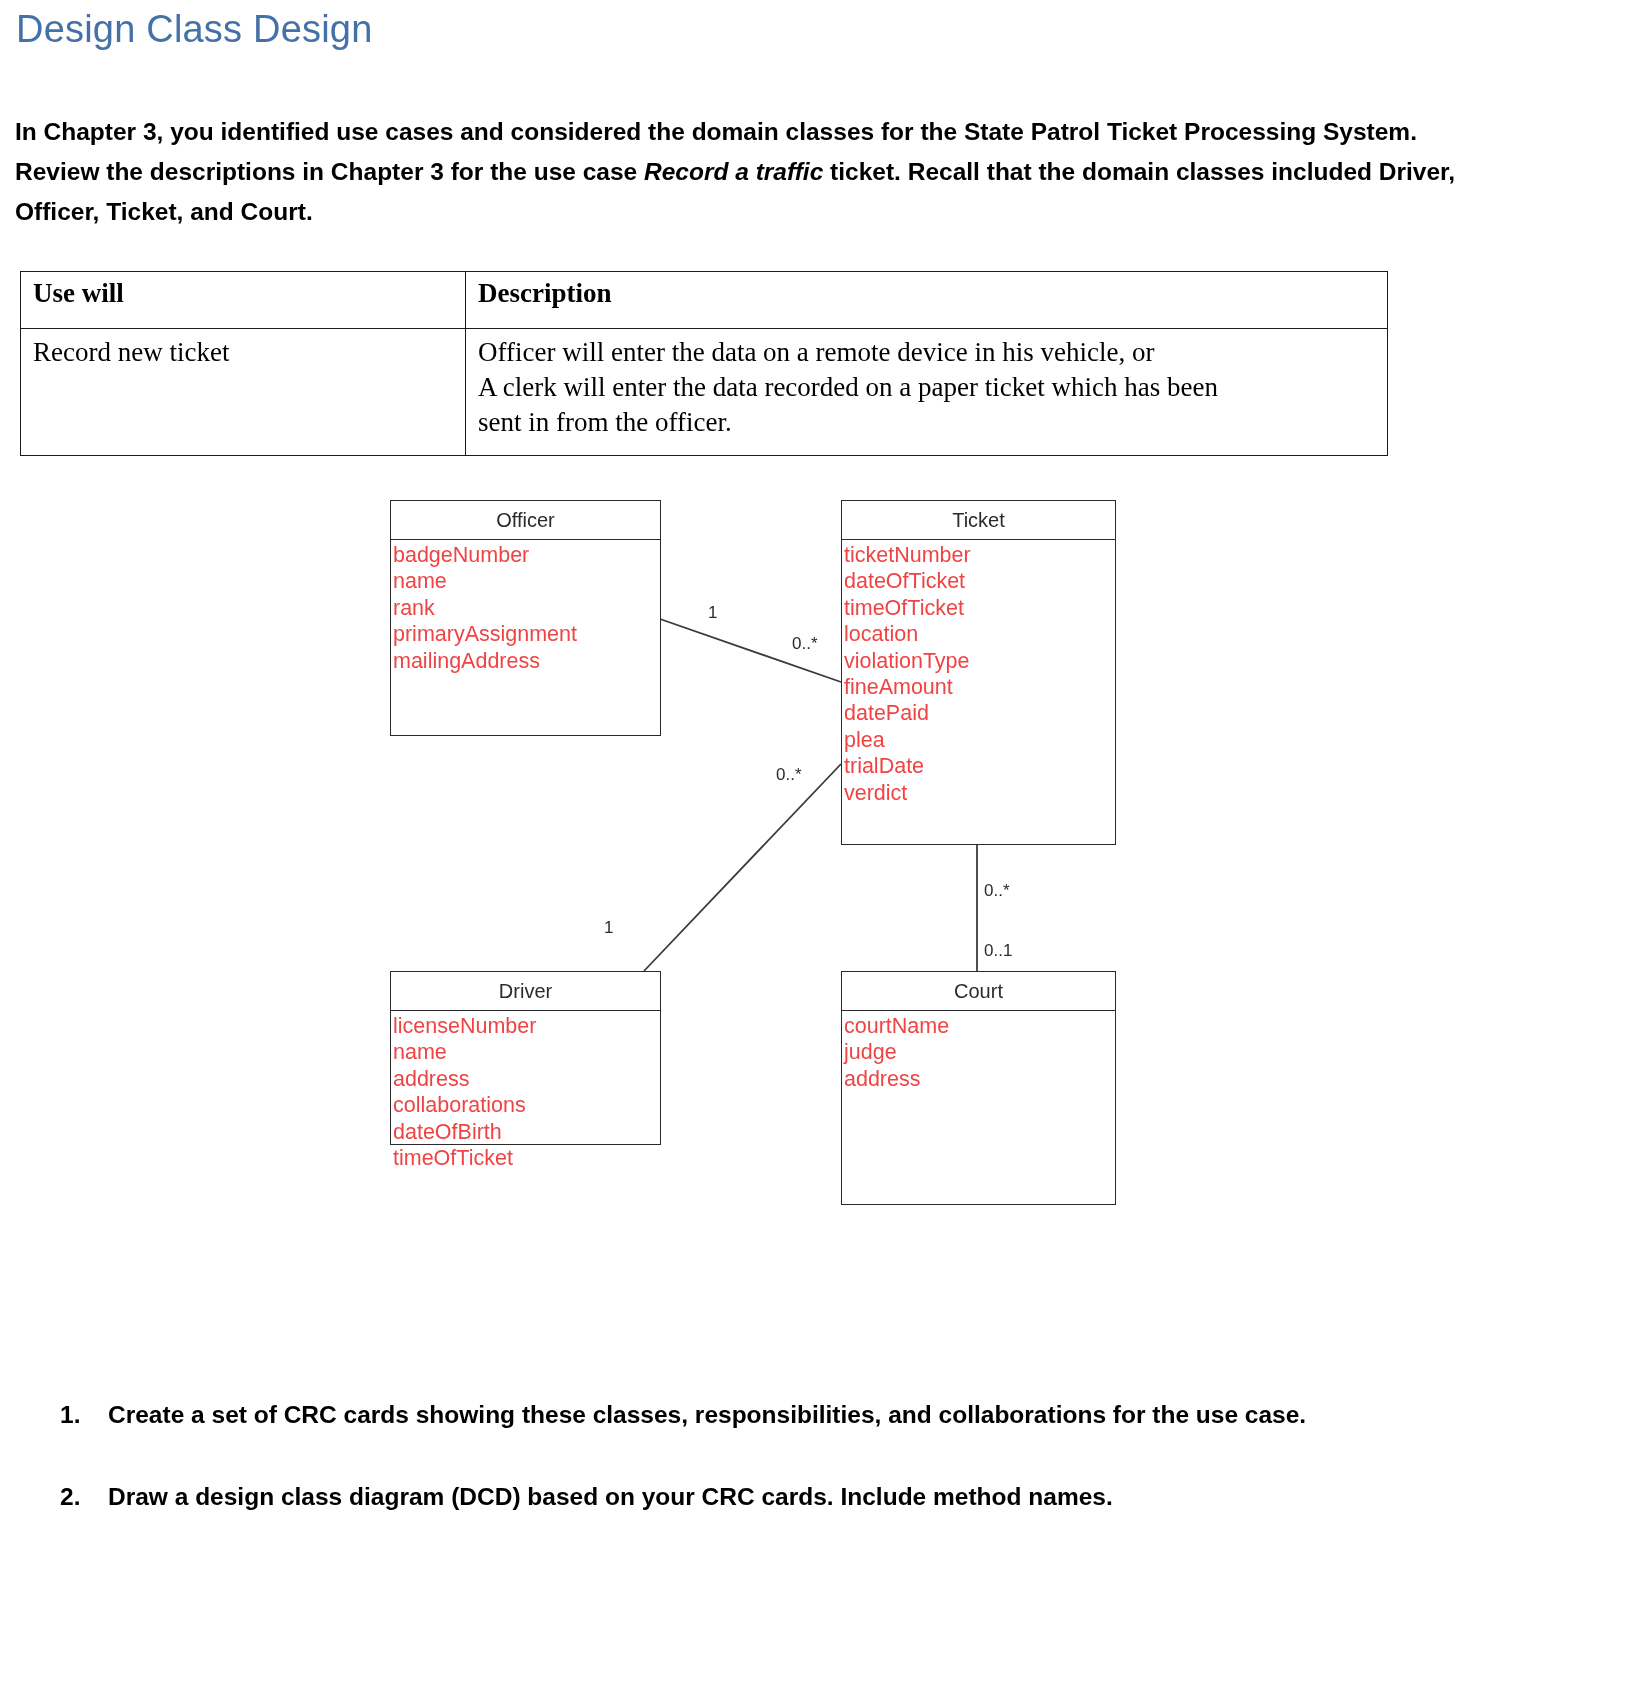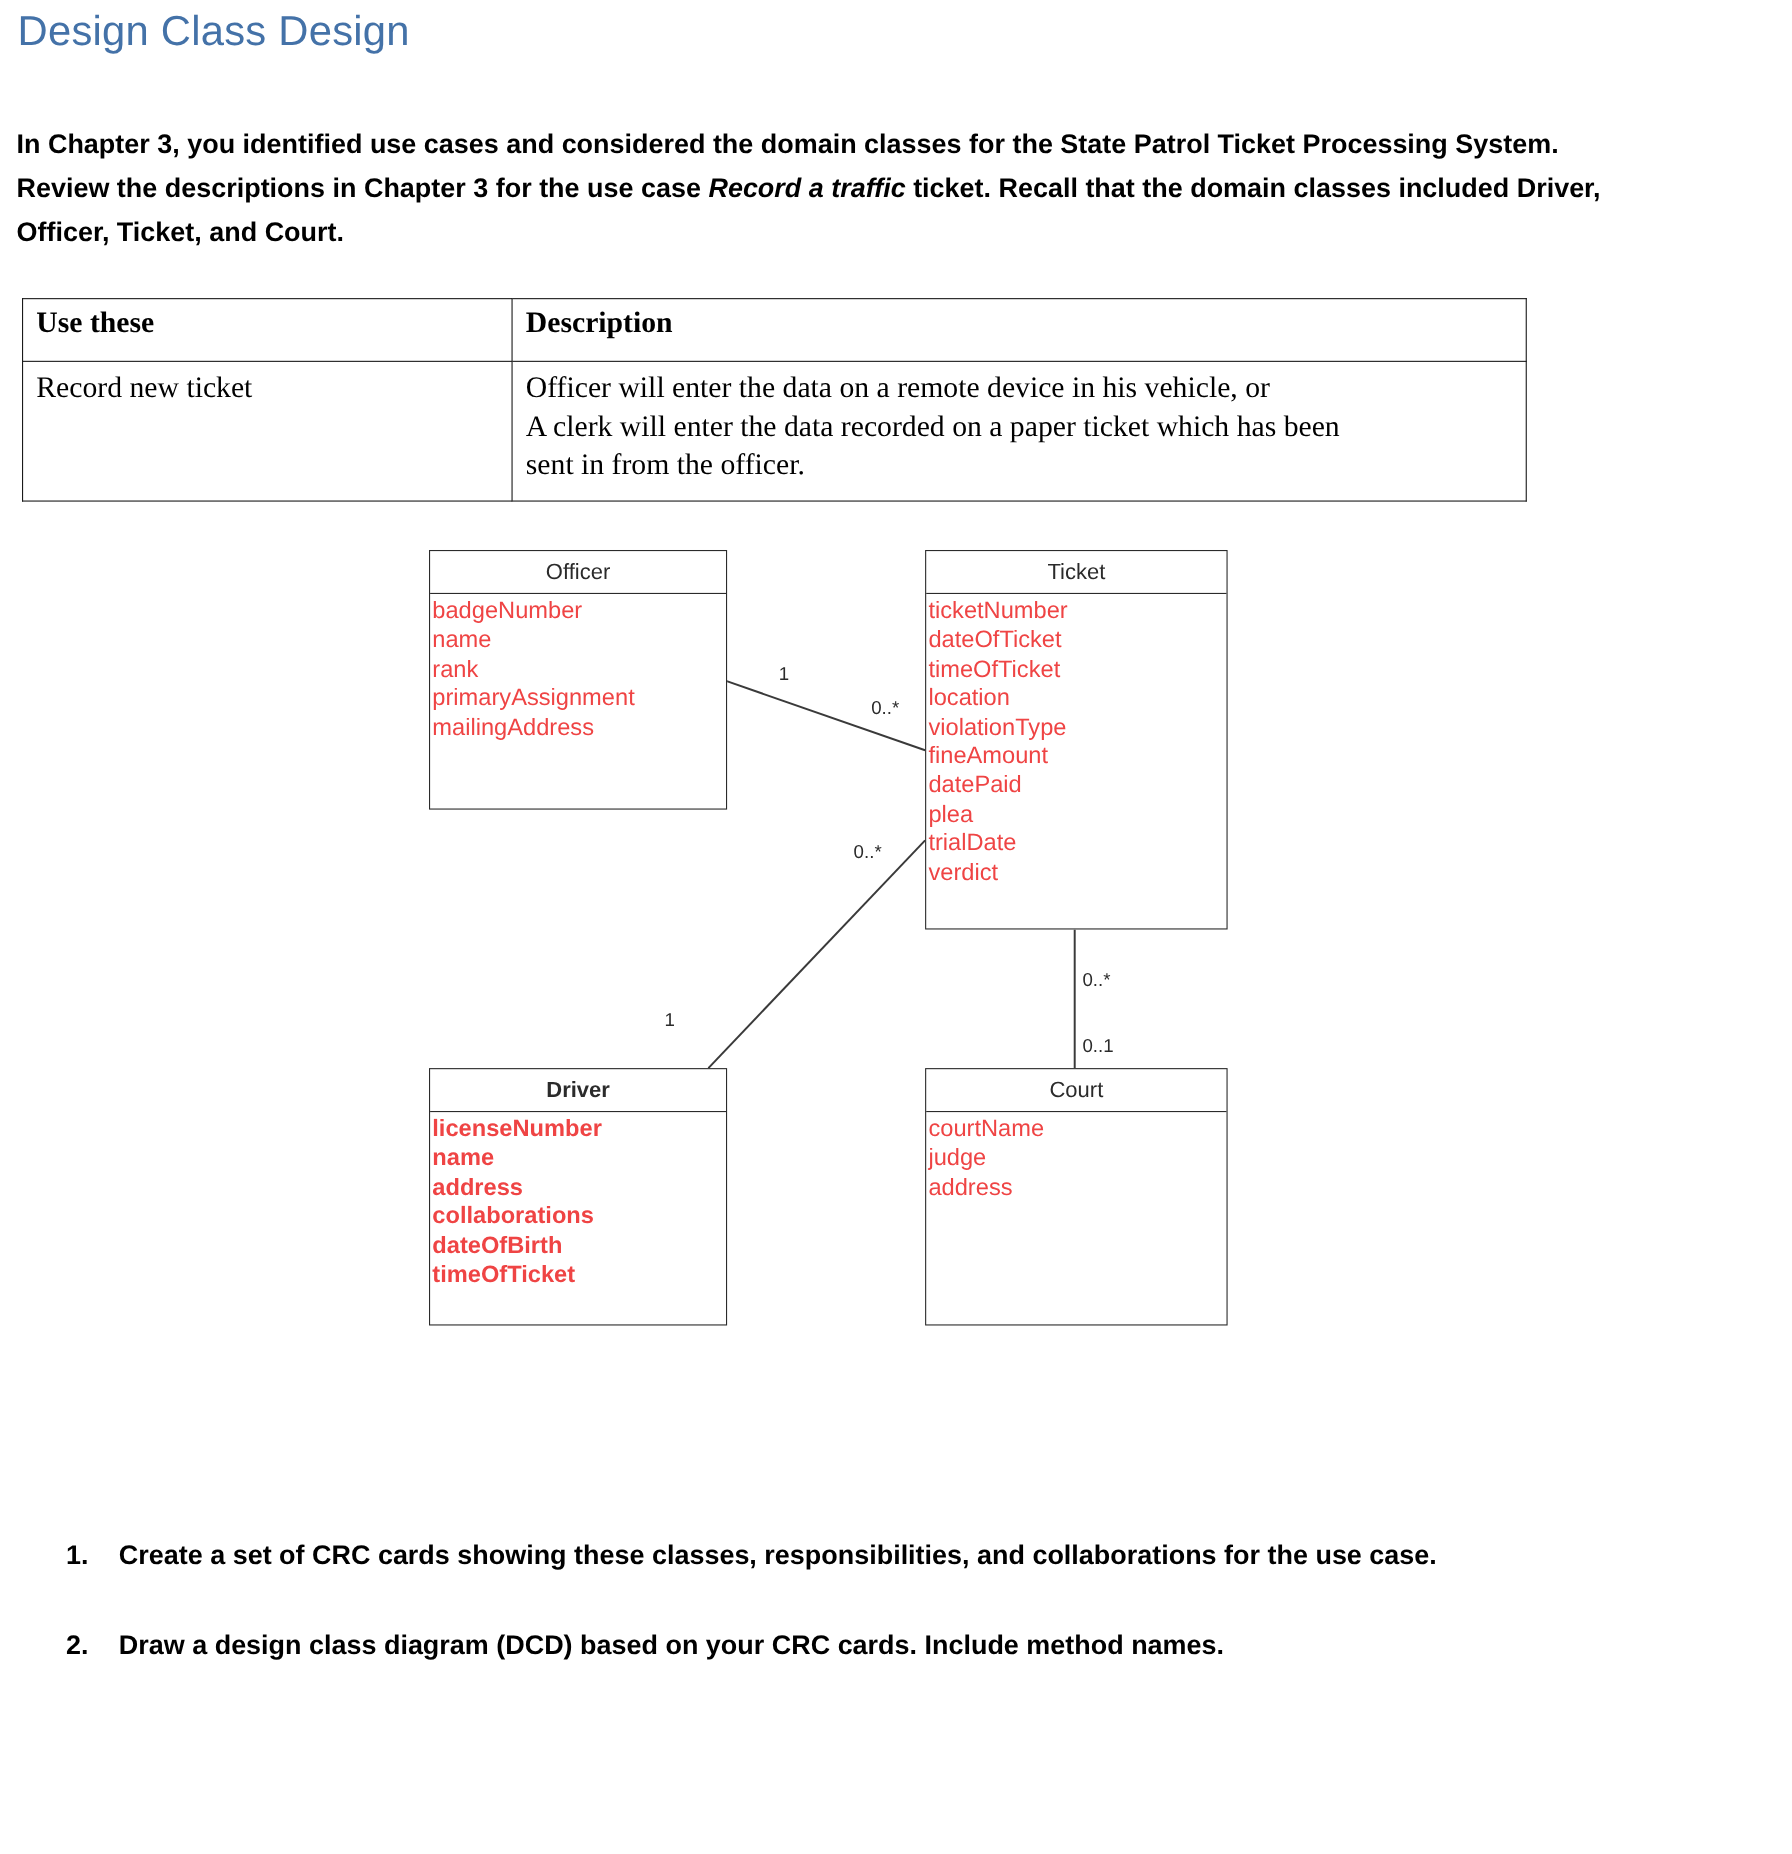--- a/index.html
+++ b/index.html
@@ -145,21 +145,21 @@
 </head>
 <body>
 
 <div class="page-title">Design Class Design</div>
 
 <div class="intro"><span>In Chapter 3, you identified use cases and considered the domain classes for the State Patrol Ticket Processing System. Review the descriptions in Chapter 3 for the use case </span><span class="ital">Record a traffic</span><span> ticket. Recall that the domain classes included Driver, Officer, Ticket, and Court.</span></div>
 
 <table class="uc-table">
   <thead>
     <tr>
-      <th class="col-usecase">Use these</th>
+      <th class="col-usecase">Use will</th>
       <th>Description</th>
     </tr>
   </thead>
   <tbody>
     <tr class="uc-row-body">
       <td class="uc-cell">Record new ticket</td>
       <td class="desc-cell">
         <div>Officer will enter the data on a remote device in his vehicle, or</div>
         <div>A clerk will enter the data recorded on a paper ticket which has been</div>
         <div>sent in from the officer.</div>
@@ -199,21 +199,21 @@
       <div>location</div>
       <div>violationType</div>
       <div>fineAmount</div>
       <div>datePaid</div>
       <div>plea</div>
       <div>trialDate</div>
       <div>verdict</div>
     </div>
   </div>
 
-  <div class="uml-box" style="left:390px; top:971px; width:271px; height:234px;font-weight:bold;">
+  <div class="uml-box" style="left:390px; top:971px; width:271px; height:174px;">
     <div class="cls-name">Driver</div>
     <div class="attrs">
       <div>licenseNumber</div>
       <div>name</div>
       <div>address</div>
       <div>collaborations</div>
       <div>dateOfBirth</div>
       <div>timeOfTicket</div>
     </div>
   </div>

